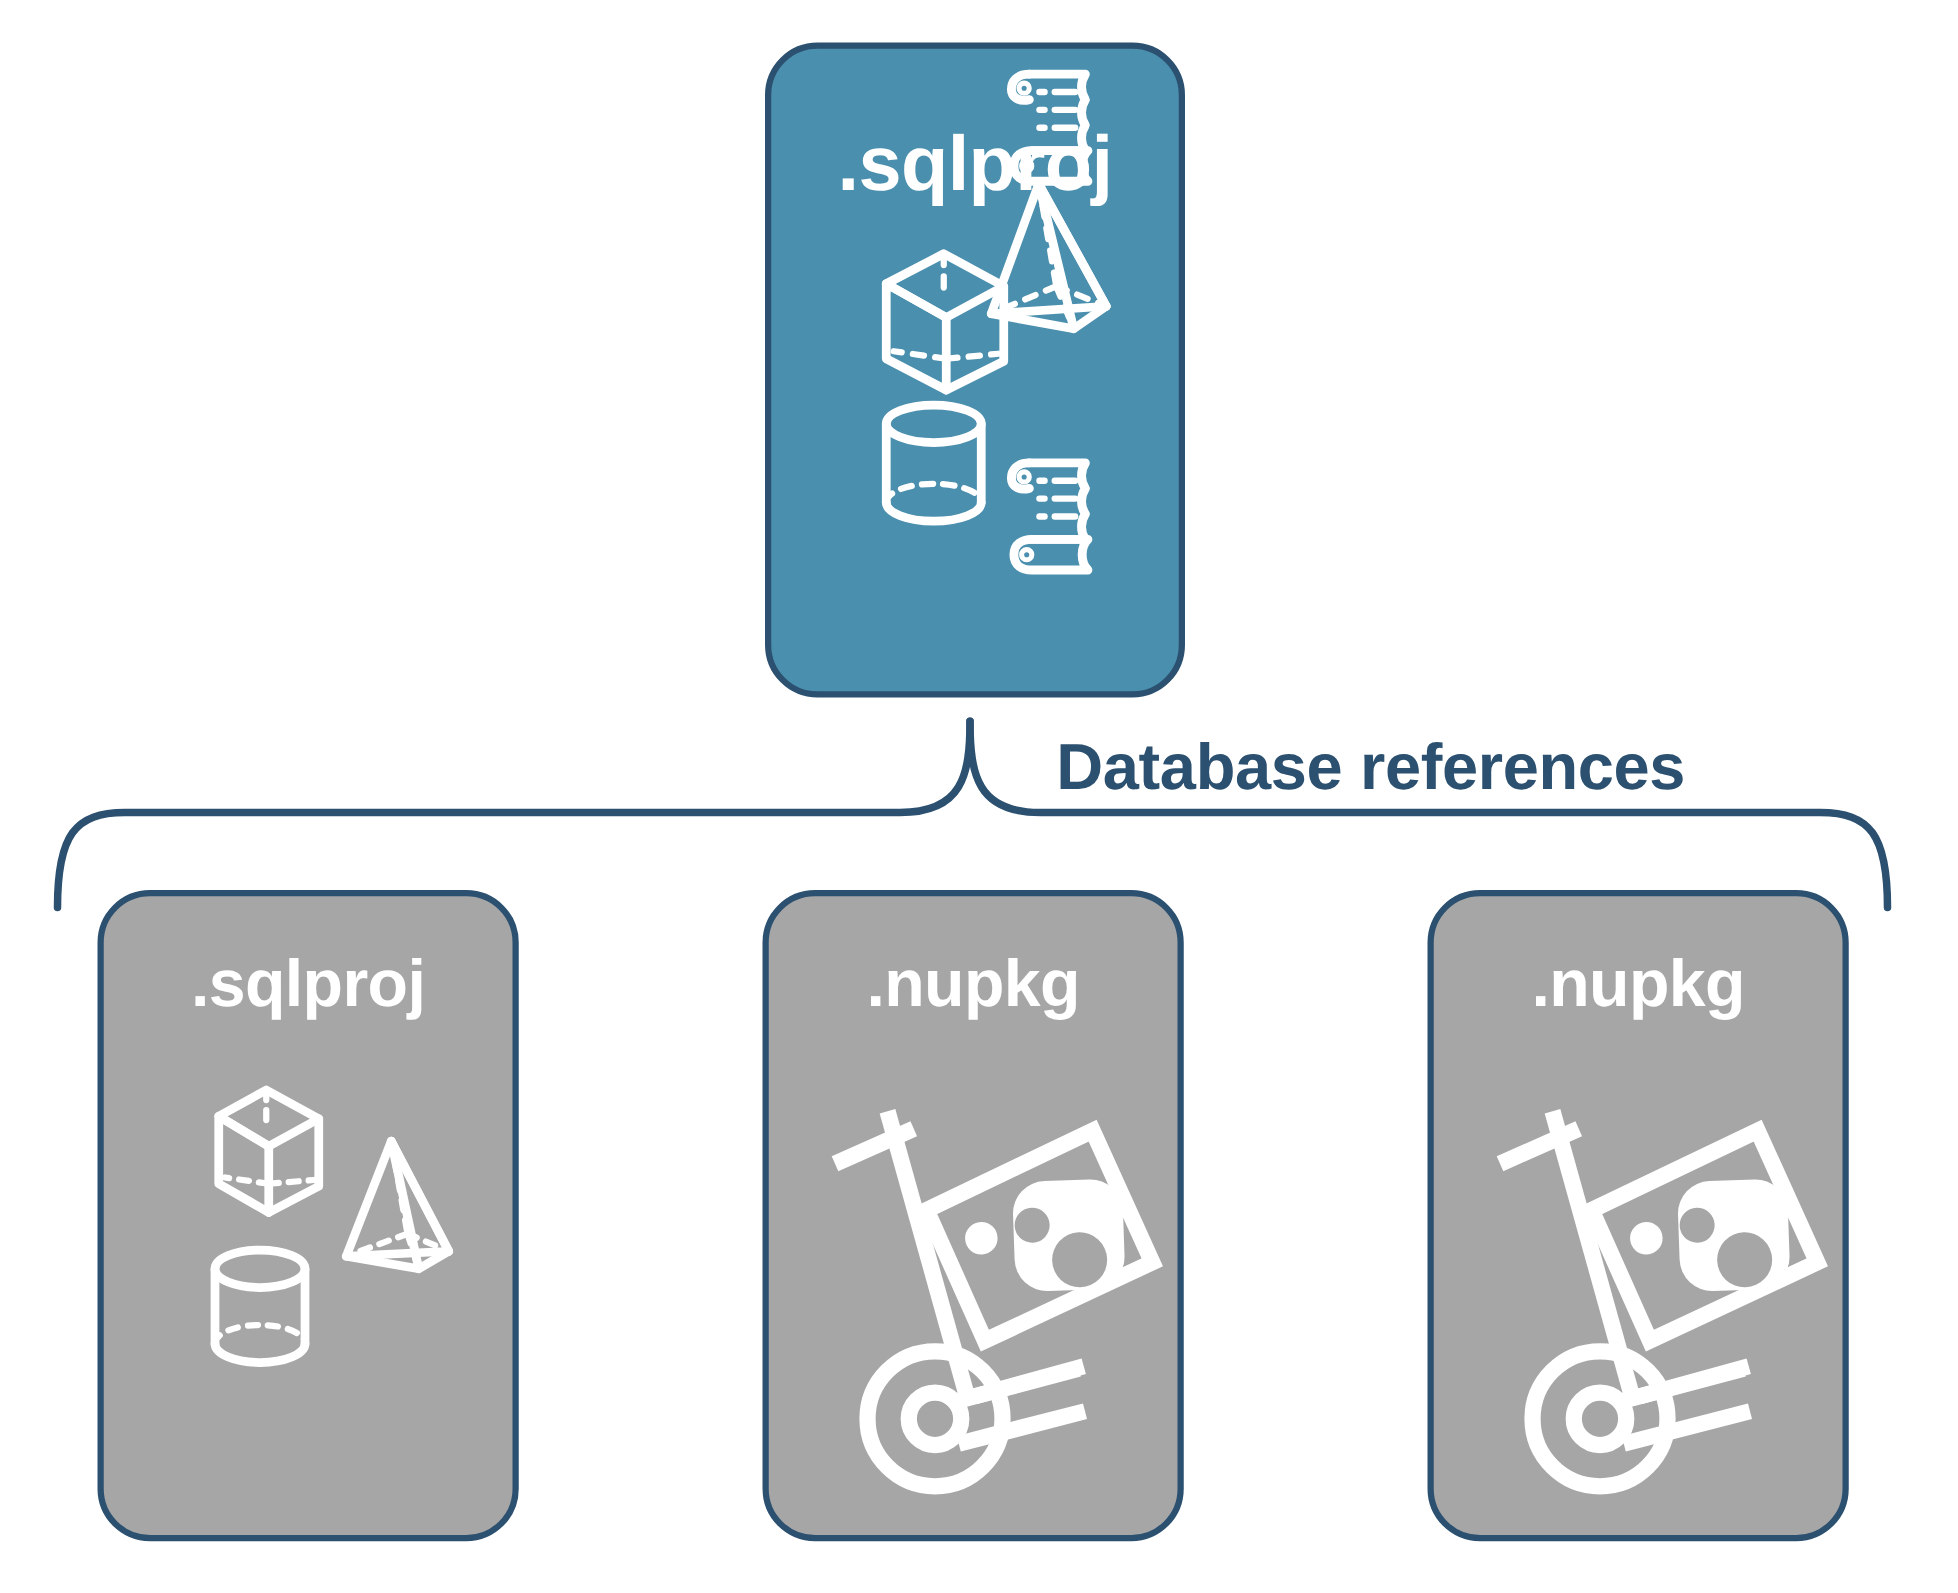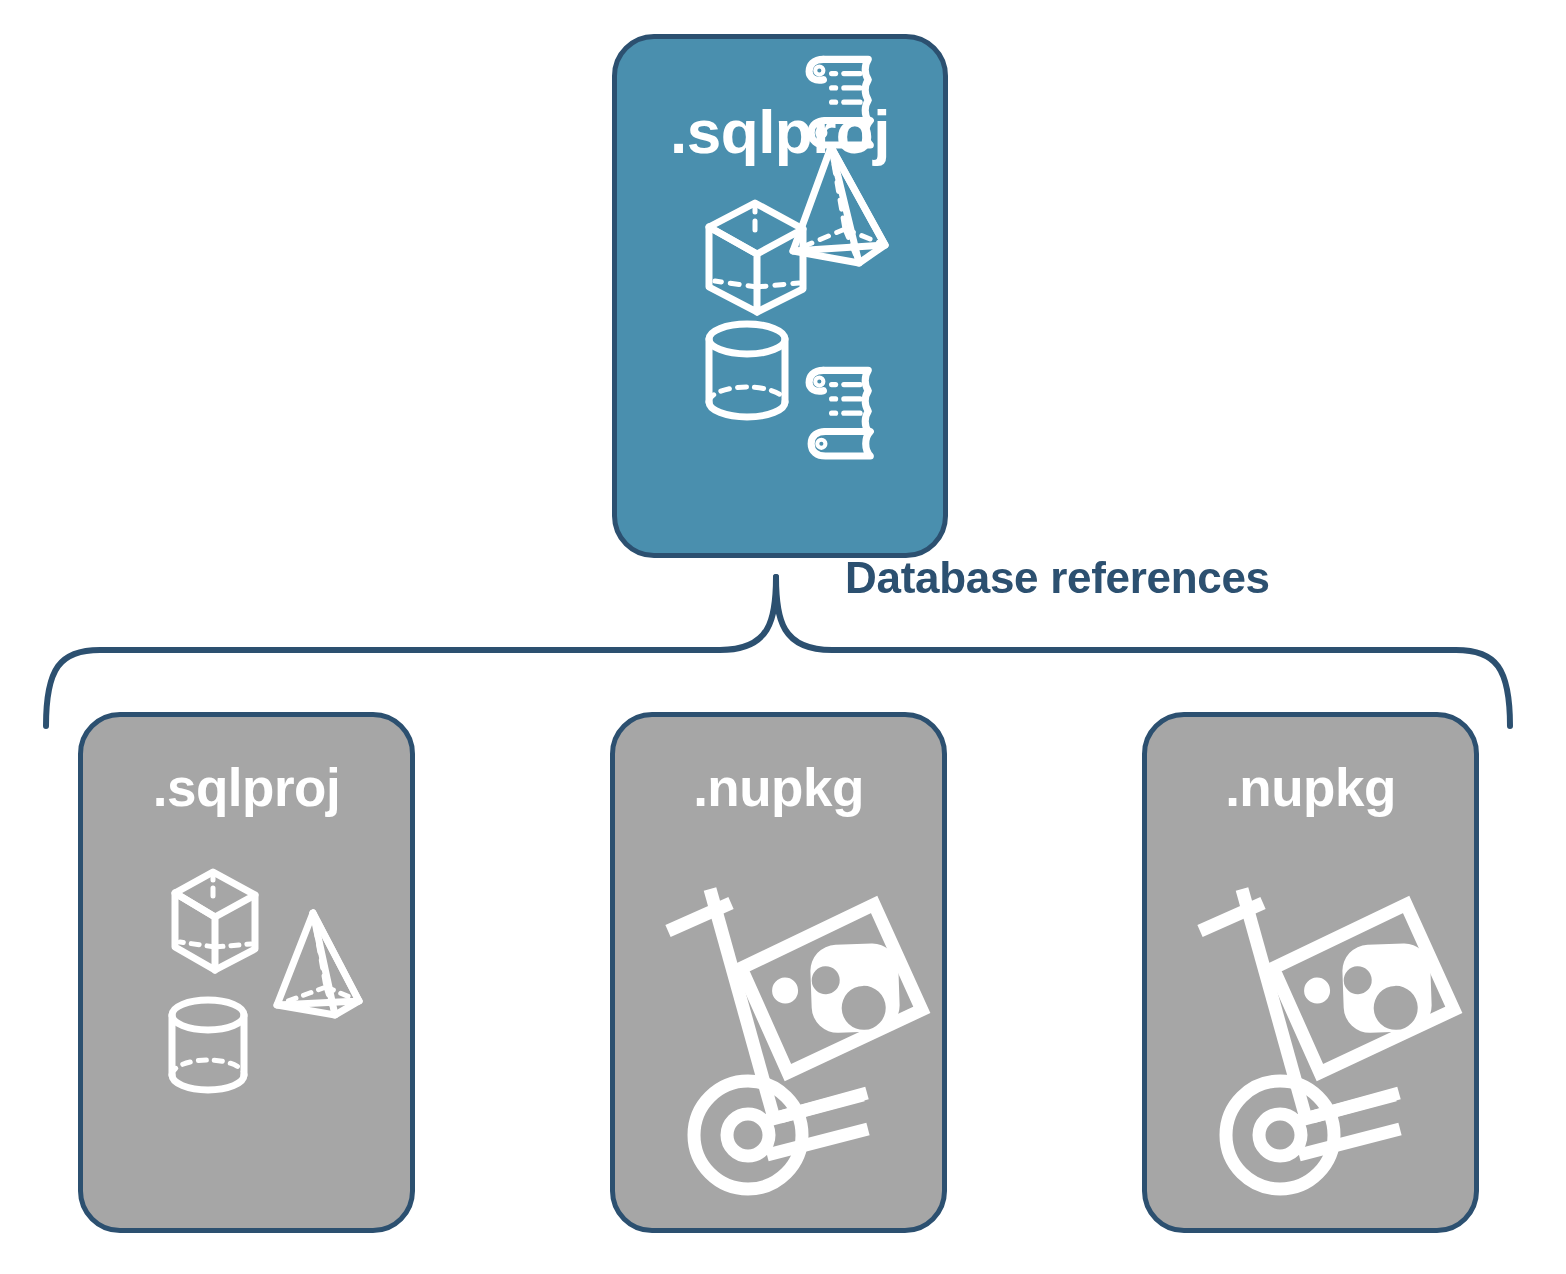--- a/index.html
+++ b/index.html
@@ -59,22 +59,22 @@
     position: absolute;
     left: 0;
     top: 0;
     width: 1566px;
     height: 1274px;
     pointer-events: none;
   }
   #bracket-label {
     position: absolute;
     left: 845px;
-    top: 553px;
-    font-size: 44px;
+    top: 584px;
+    font-size: 52px;
     font-weight: bold;
     color: #2c5070;
     letter-spacing: -0.3px;
     white-space: nowrap;
     user-select: none;
   }
 </style>
 </head>
 <body>
 

